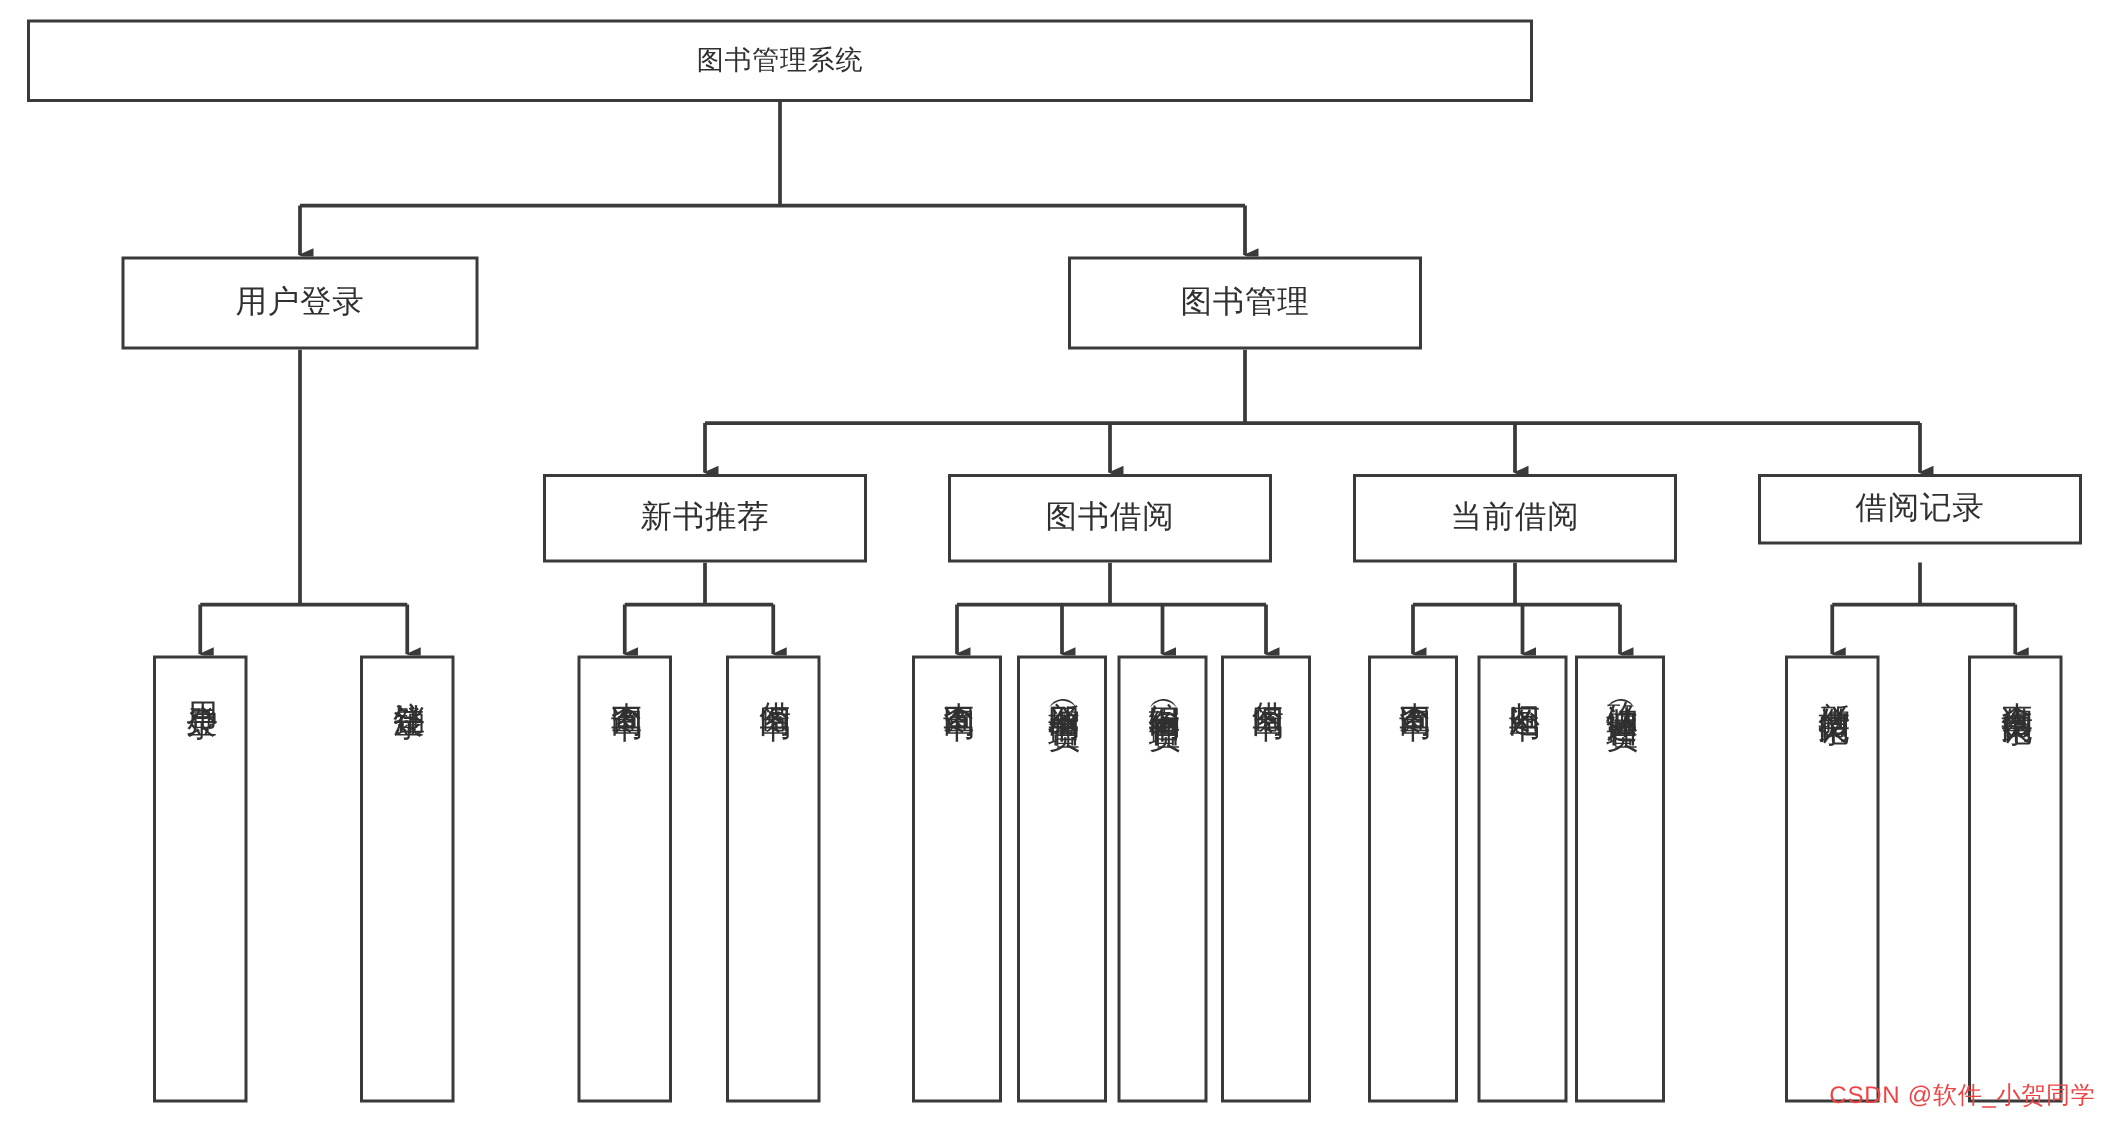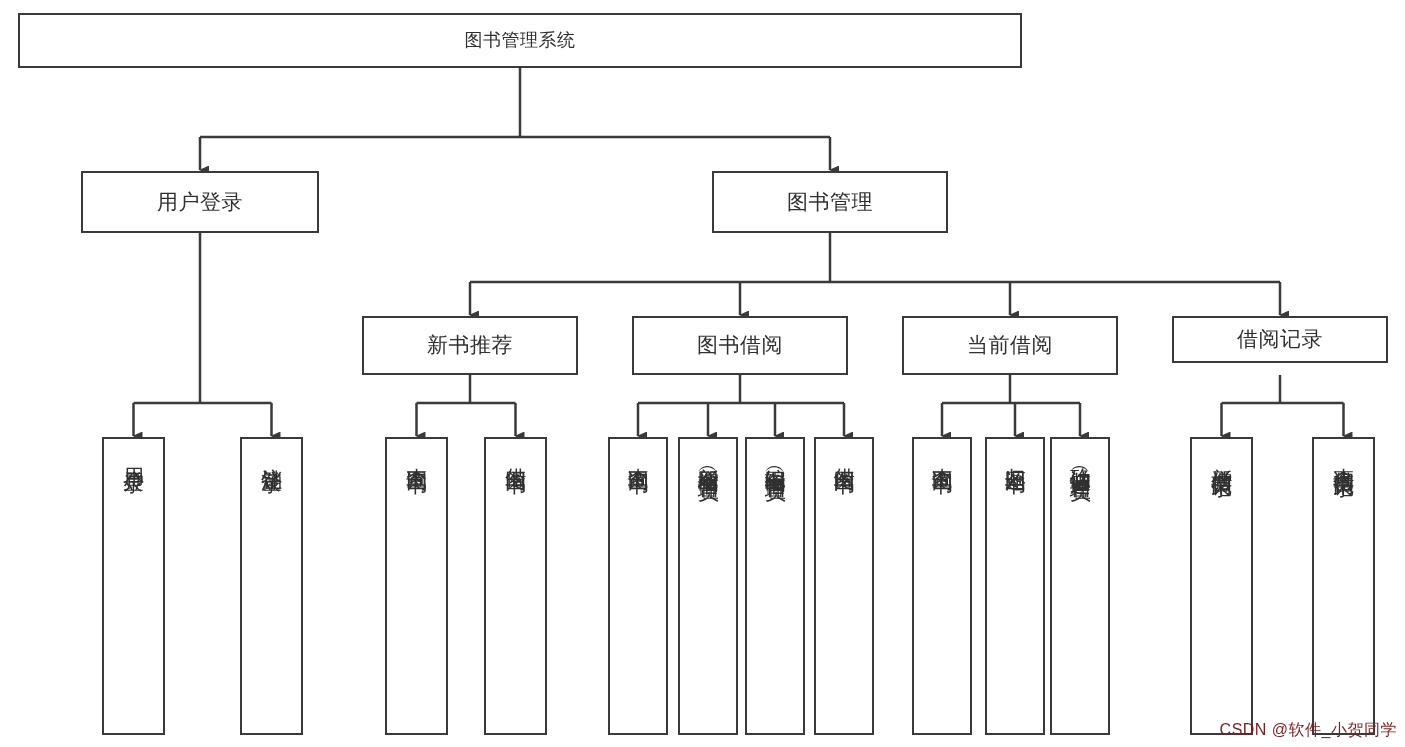--- a/index.html
+++ b/index.html
@@ -62,21 +62,21 @@
     letter-spacing: 2px;
     white-space: normal;
     max-height: 280px;
     text-align: left;
   }
   #watermark {
     position: absolute;
     right: 8px;
     bottom: 6px;
     font-size: 16px;
-    color: #7f1d1d;
+    color: #ef4444;
     letter-spacing: 0.5px;
     user-select: none;
     white-space: nowrap;
   }
 </style>
 </head>
 <body>
 
 <div id="diagram-root">
   <svg class="edge-layer" viewBox="0 0 1405 747" xmlns="http://www.w3.org/2000/svg">

